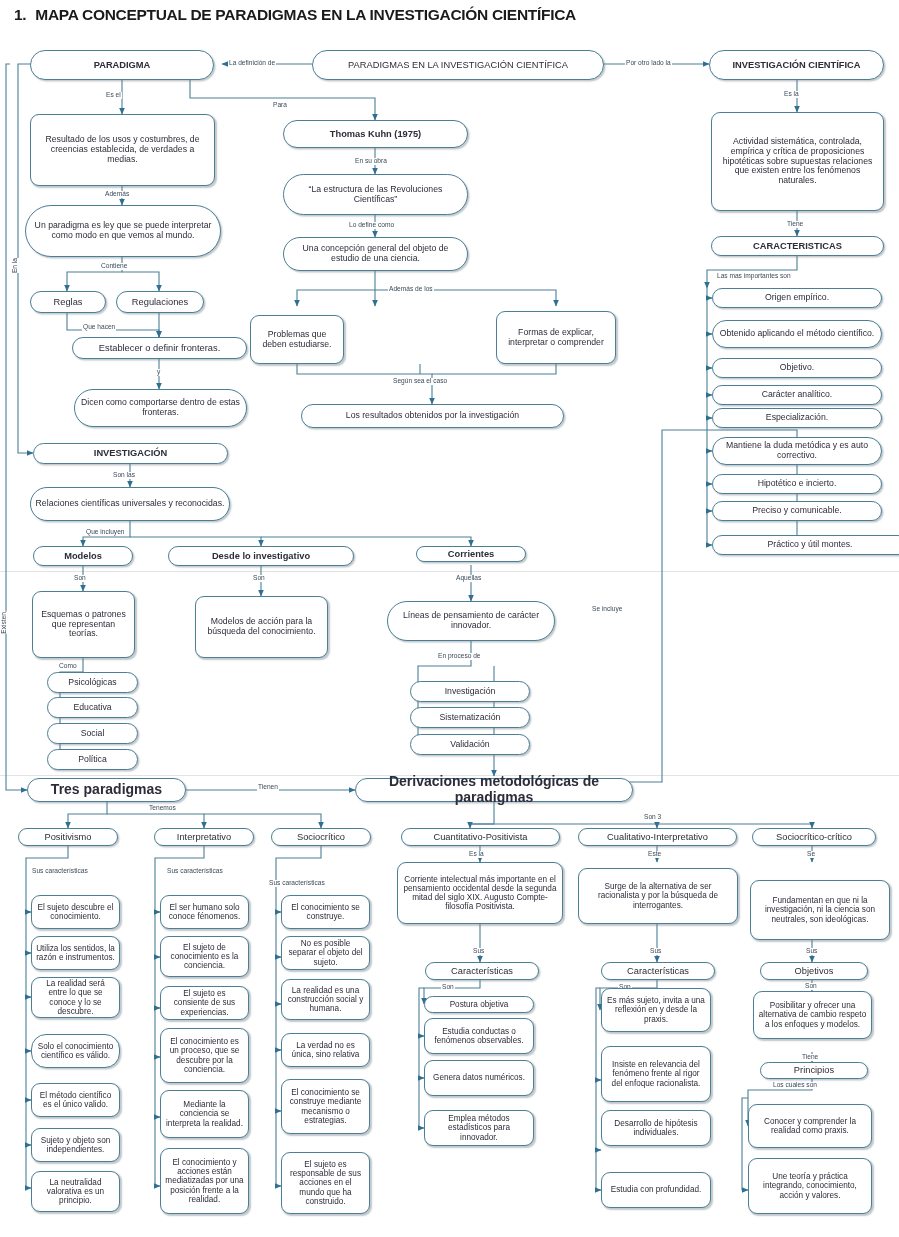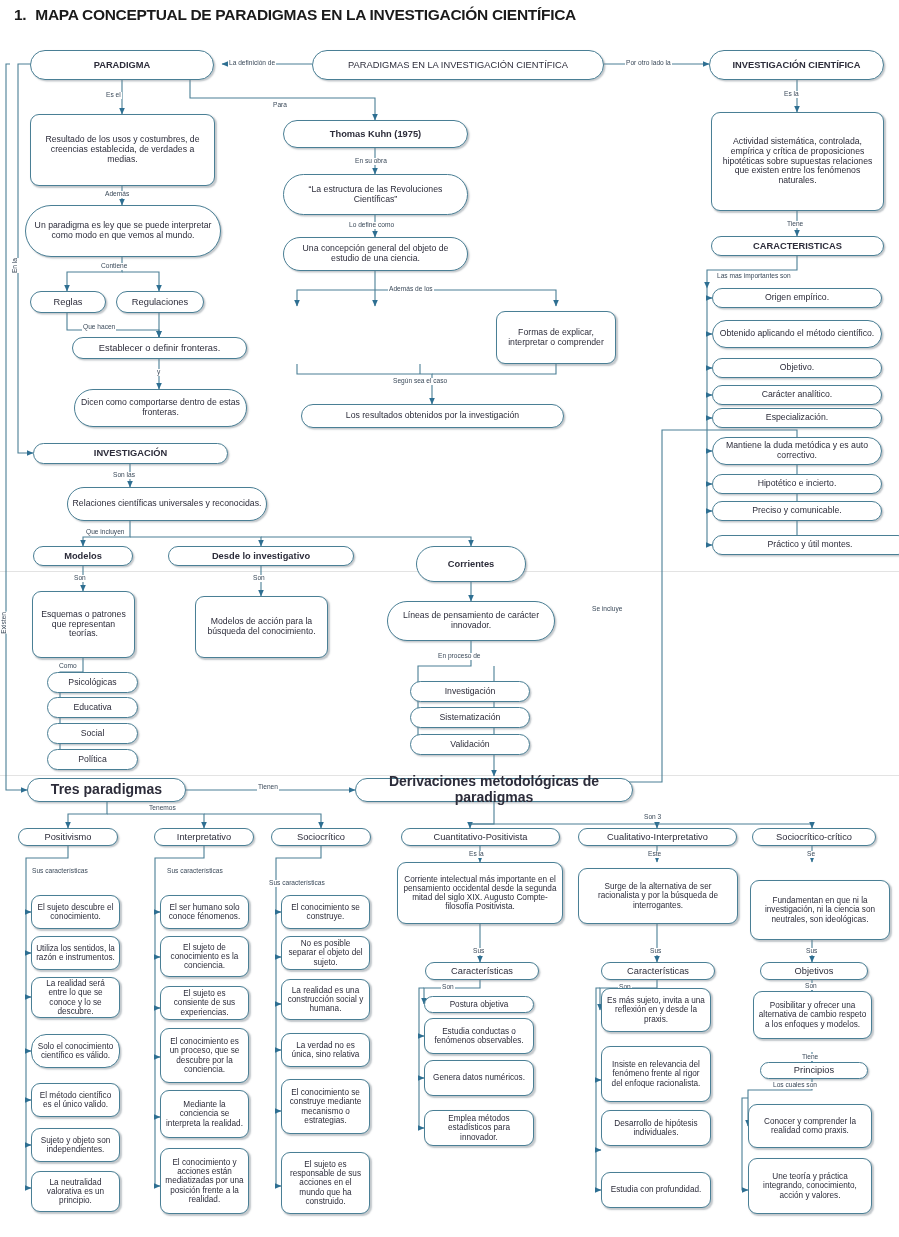--- a/index.html
+++ b/index.html
@@ -238,41 +238,42 @@
   <div class="node rrect fs85" style="left:30px;top:114px;width:185px;height:72px;">Resultado  de  los  usos  y costumbres,   de creencias establecida, de verdades  a medias.</div>
   <div class="node pill fs85" style="left:25px;top:205px;width:196px;height:52px;">Un paradigma es ley que se puede interpretar como modo en que vemos al mundo.</div>
   <div class="node pill fs9" style="left:30px;top:291px;width:76px;height:22px;">Reglas</div>
   <div class="node pill fs9" style="left:116px;top:291px;width:88px;height:22px;">Regulaciones</div>
   <div class="node pill fs9" style="left:72px;top:337px;width:175px;height:22px;">Establecer o definir fronteras.</div>
   <div class="node pill fs85" style="left:74px;top:389px;width:173px;height:38px;">Dicen como comportarse dentro de estas fronteras.</div>
 
   <div class="node pill b fs9" style="left:283px;top:120px;width:185px;height:28px;">Thomas Kuhn (1975)</div>
   <div class="node pill fs85" style="left:283px;top:174px;width:185px;height:41px;">“La estructura de las Revoluciones Científicas”</div>
   <div class="node pill fs85" style="left:283px;top:237px;width:185px;height:34px;">Una concepción general del objeto de estudio de una ciencia.</div>
+  <div class="node rrect fs85" style="left:250px;top:315px;width:94px;height:49px;">Problemas que deben estudiarse.</div>
   <div class="node rrect fs85" style="left:496px;top:311px;width:120px;height:53px;">Formas de explicar, interpretar o comprender</div>
   <div class="node pill fs85" style="left:301px;top:404px;width:263px;height:24px;">Los resultados obtenidos por la investigación</div>
 
   <div class="node rrect fs85" style="left:711px;top:112px;width:173px;height:99px;">Actividad sistemática, controlada, empírica y crítica de proposiciones hipotéticas sobre supuestas relaciones que existen entre los fenómenos naturales.</div>
   <div class="node pill b fs9" style="left:711px;top:236px;width:173px;height:20px;">CARACTERISTICAS</div>
 
   <div class="node pill fs85" style="left:712px;top:288px;width:170px;height:20px;">Origen empírico.</div>
   <div class="node pill fs85" style="left:712px;top:320px;width:170px;height:28px;">Obtenido aplicando el método científico.</div>
   <div class="node pill fs85" style="left:712px;top:358px;width:170px;height:20px;">Objetivo.</div>
   <div class="node pill fs85" style="left:712px;top:385px;width:170px;height:20px;text-align:right;">Carácter analítico.</div>
   <div class="node pill fs85" style="left:712px;top:408px;width:170px;height:20px;">Especialización.</div>
   <div class="node pill fs85" style="left:712px;top:437px;width:170px;height:28px;">Mantiene la duda metódica y es auto correctivo.</div>
   <div class="node pill fs85" style="left:712px;top:474px;width:170px;height:20px;">Hipotético e incierto.</div>
   <div class="node pill fs85" style="left:712px;top:501px;width:170px;height:20px;">Preciso y comunicable.</div>
   <div class="node pill fs85" style="left:712px;top:535px;width:196px;height:20px;">Práctico y útil montes.</div>
 
   <div class="node pill b fs9" style="left:33px;top:443px;width:195px;height:21px;">INVESTIGACIÓN</div>
-  <div class="node pill fs85" style="left:30px;top:487px;width:200px;height:34px;margin-left:37px;">Relaciones científicas universales y reconocidas.</div>
+  <div class="node pill fs85" style="left:30px;top:487px;width:200px;height:34px;">Relaciones científicas universales y reconocidas.</div>
   <div class="node pill b fs9" style="left:33px;top:546px;width:100px;height:20px;">Modelos</div>
   <div class="node pill b fs9" style="left:168px;top:546px;width:186px;height:20px;">Desde lo investigativo</div>
-  <div class="node pill b fs9" style="left:416px;top:546px;width:110px;height:36px;">Corrientes</div>
+  <div class="node pill b fs9" style="left:416px;top:546px;width:110px;height:16px;">Corrientes</div>
 
   <div class="node rrect fs85" style="left:32px;top:591px;width:103px;height:67px;">Esquemas o patrones que representan teorías.</div>
   <div class="node rrect fs85" style="left:195px;top:596px;width:133px;height:62px;">Modelos de acción para la búsqueda del conocimiento.</div>
   <div class="node pill fs85" style="left:387px;top:601px;width:168px;height:40px;">Líneas de pensamiento de carácter innovador.</div>
 
   <div class="node pill fs85" style="left:47px;top:672px;width:91px;height:21px;">Psicológicas</div>
   <div class="node pill fs85" style="left:47px;top:697px;width:91px;height:21px;">Educativa</div>
   <div class="node pill fs85" style="left:47px;top:723px;width:91px;height:21px;">Social</div>
   <div class="node pill fs85" style="left:47px;top:749px;width:91px;height:21px;">Política</div>
 

